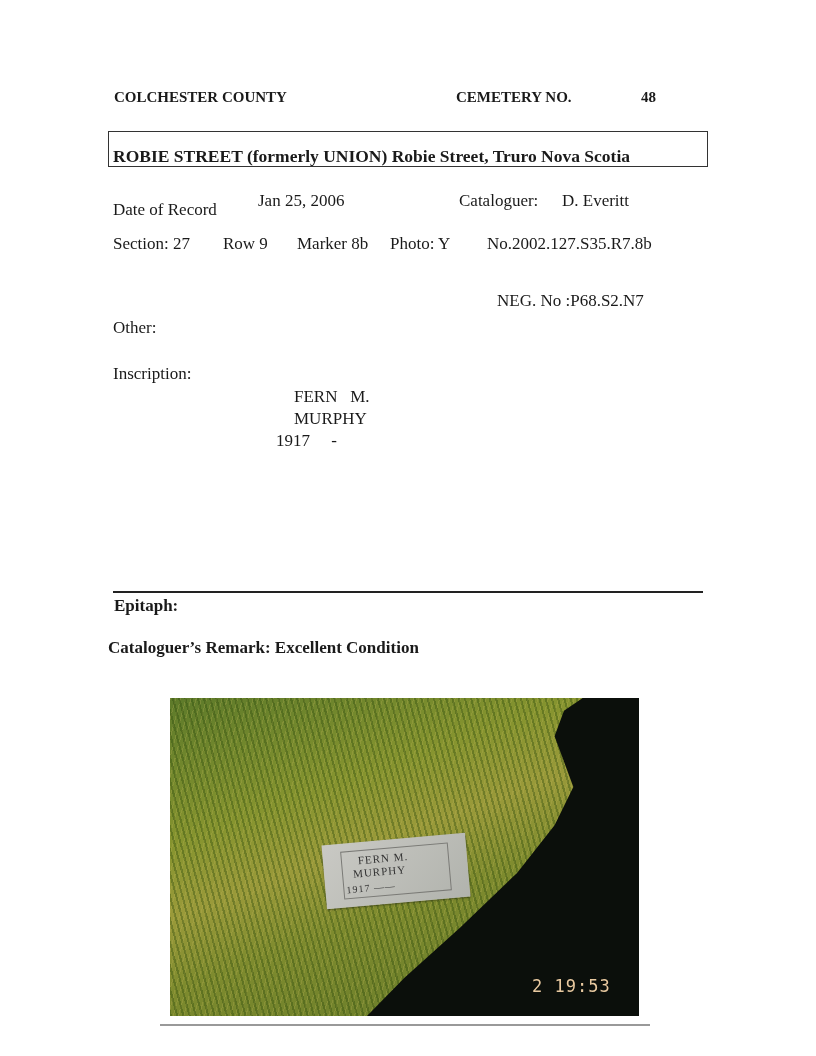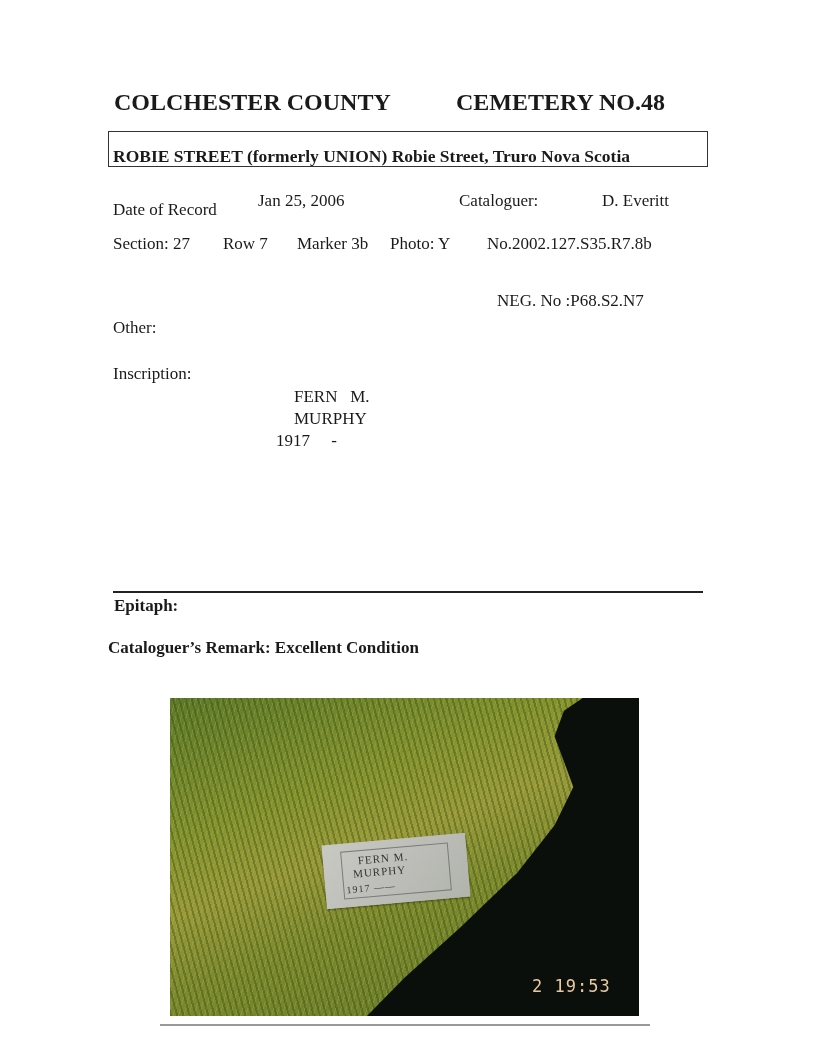--- a/index.html
+++ b/index.html
@@ -2,21 +2,21 @@
 <html><head>
   <meta charset="utf-8">
   <style>
     html, body { margin: 0; padding: 0; }
     body {
       width: 816px; height: 1056px; background: #ffffff; position: relative; overflow: hidden;
       font-family: "Liberation Serif", "DejaVu Serif", serif; color: #1a1a1a;
     }
     .abs { position: absolute; white-space: nowrap; }
     .bold { font-weight: bold; }
-    .t18 { font-size: 24px; }
+    .t18 { font-size: 15px; }
     .t17 { font-size: 17px; }
     .title-box {
       position: absolute; left: 108px; top: 131px; width: 600px; height: 36px;
       border: 1px solid #333; box-sizing: border-box;
     }
     .rule {
       position: absolute; left: 113px; top: 591px; width: 590px; height: 2px; background: #222;
     }
     .photo {
       position: absolute; left: 170px; top: 698px; width: 469px; height: 318px; overflow: hidden;
@@ -62,25 +62,25 @@
 <div class="abs t18 bold" style="left:114px; top:89px;">COLCHESTER COUNTY</div>
 <div class="abs t18 bold" style="left:456px; top:89px;">CEMETERY NO.</div>
 <div class="abs t18 bold" style="left:641px; top:89px;">48</div>
 
 <div class="title-box"></div>
 <div class="abs t17 bold" style="left:113px; top:146px; font-size:17.5px;">ROBIE STREET  (formerly UNION) Robie Street, Truro Nova Scotia</div>
 
 <div class="abs t17" style="left:113px; top:191px;margin-top:9px;">Date of Record</div>
 <div class="abs t17" style="left:258px; top:191px;text-align:right;">Jan 25, 2006</div>
 <div class="abs t17" style="left:459px; top:191px;">Cataloguer:</div>
-<div class="abs t17" style="left:562px; top:191px;margin-left:40px;">D. Everitt</div>
+<div class="abs t17" style="left:562px; top:191px;">D. Everitt</div>
 
 <div class="abs t17" style="left:113px; top:234px;">Section: 27</div>
-<div class="abs t17" style="left:223px; top:234px;">Row 7</div>
-<div class="abs t17" style="left:297px; top:234px;">Marker 3b</div>
+<div class="abs t17" style="left:223px; top:234px;">Row 9</div>
+<div class="abs t17" style="left:297px; top:234px;">Marker 8b</div>
 <div class="abs t17" style="left:390px; top:234px;">Photo: Y</div>
 <div class="abs t17" style="left:487px; top:234px;">No.2002.127.S35.R7.8b</div>
 
 <div class="abs t17" style="left:497px; top:291px;">NEG. No :P68.S2.N7</div>
 
 <div class="abs t17" style="left:113px; top:318px;">Other:</div>
 
 <div class="abs t17" style="left:113px; top:364px;">Inscription:</div>
 <div class="abs t17" style="left:294px; top:387px; white-space:pre;">FERN   M.</div>
 <div class="abs t17" style="left:294px; top:409px;">MURPHY</div>

